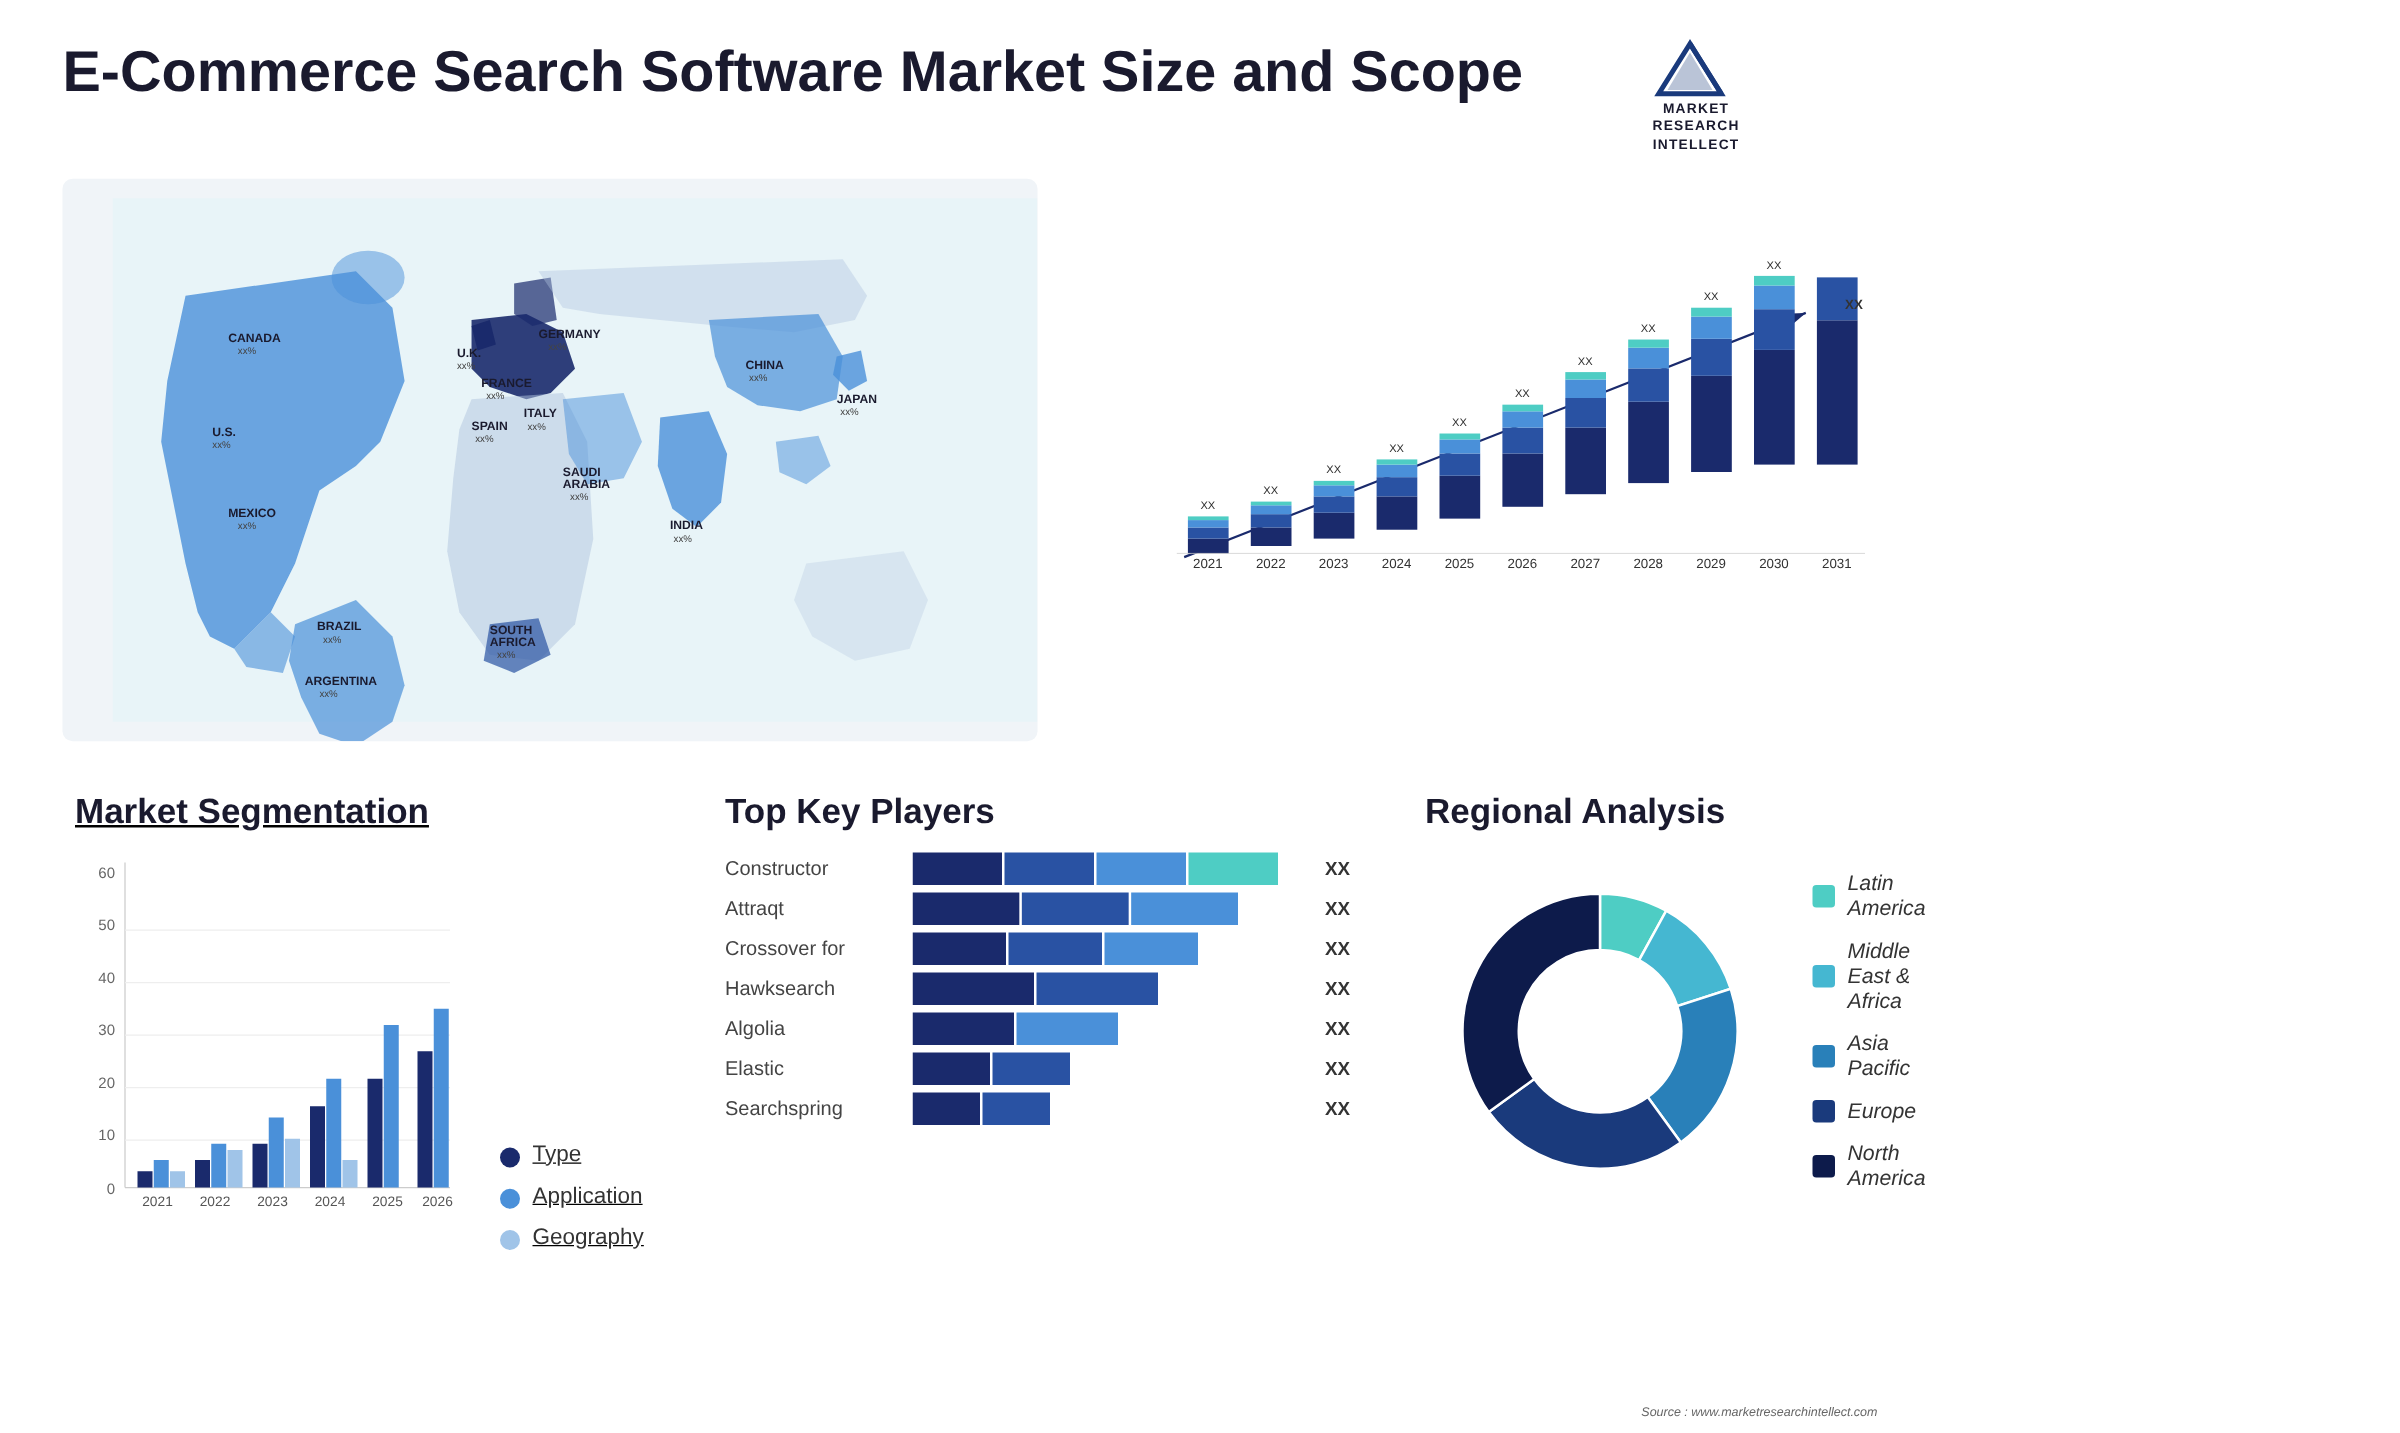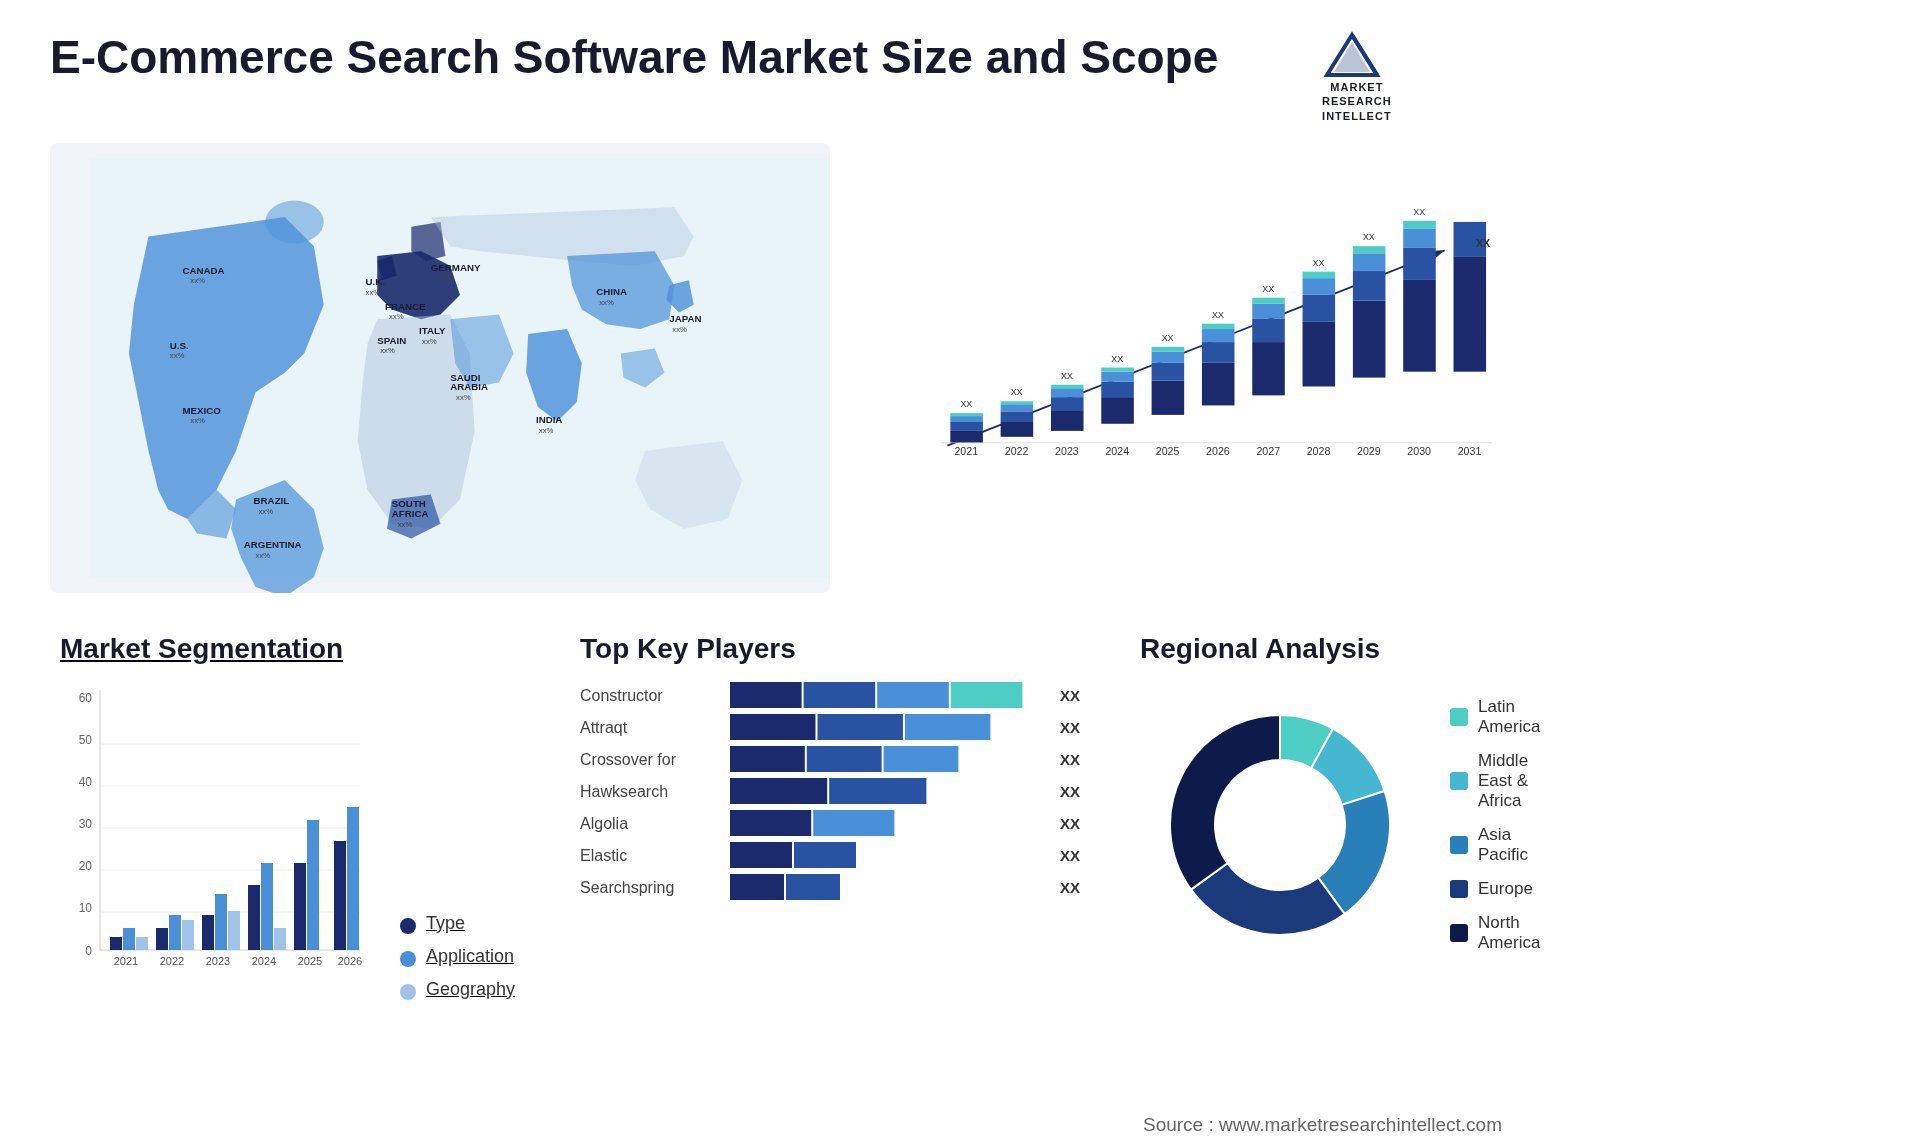--- a/index.html
+++ b/index.html
@@ -192,20 +192,21 @@
     .donut-svg {
       width: 280px;
       height: 280px;
       flex-shrink: 0;
     }
 
     .regional-legend {
       display: flex;
       flex-direction: column;
       gap: 14px;
+      font-style: italic;
     }
 
     .regional-legend-item {
       display: flex;
       align-items: center;
       gap: 10px;
       font-size: 17px;
       color: #333;
     }
 
@@ -213,22 +214,23 @@
       width: 18px;
       height: 18px;
       border-radius: 3px;
       flex-shrink: 0;
     }
 
     .source-text {
       position: absolute;
       bottom: 10px;
       right: 50px;
-      font-size: 19px;
+      font-size: 10px;
       color: #666;
+      font-style: italic;
     }
 
     .map-label {
       font-size: 10px;
       font-weight: 700;
       fill: #1a1a2e;
     }
   </style>
 </head>
 <body>

